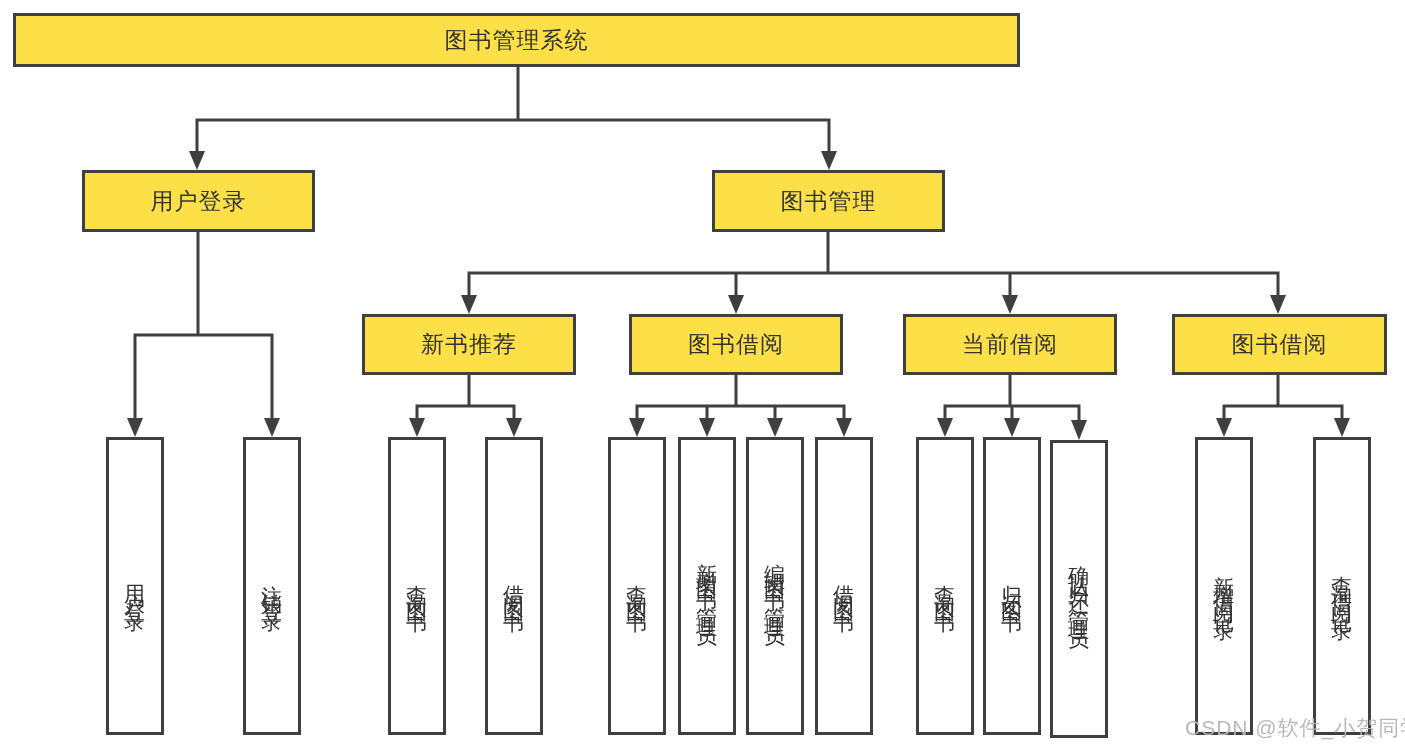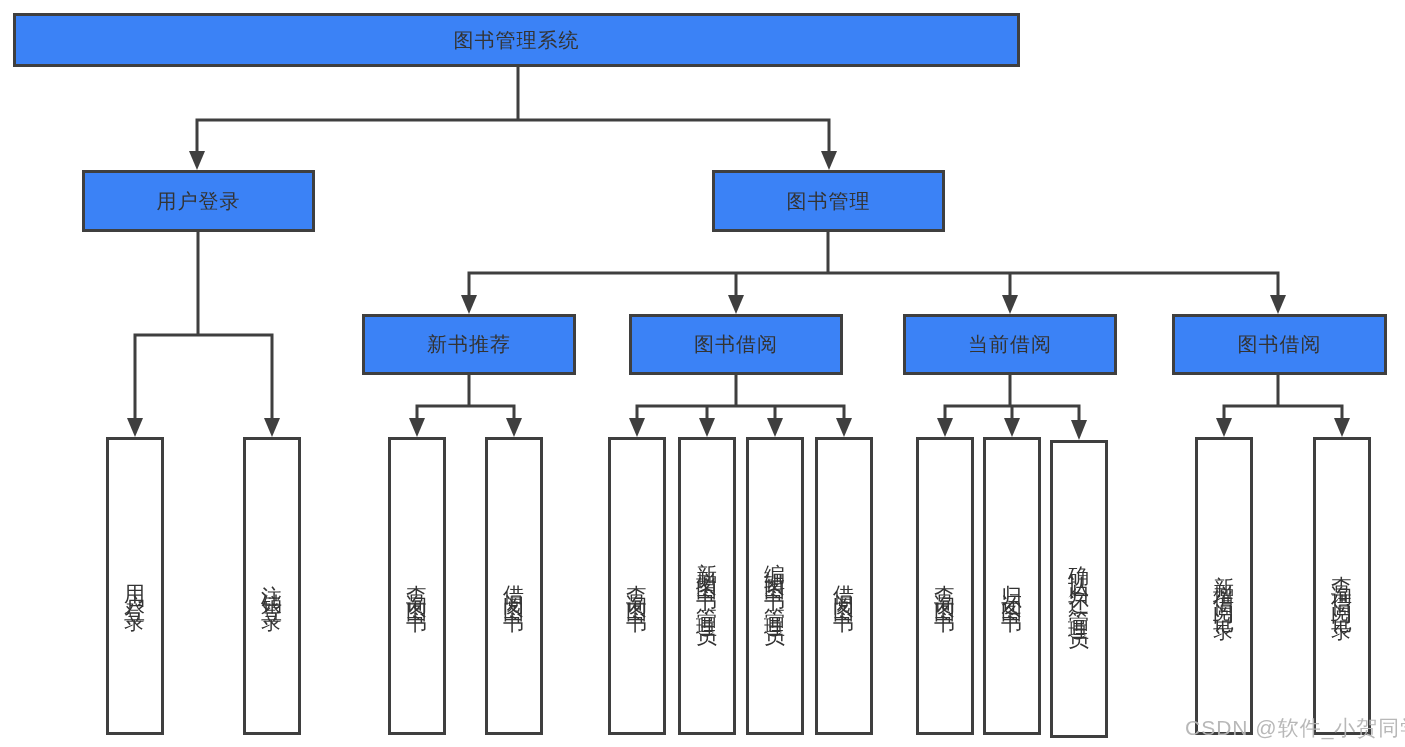--- a/index.html
+++ b/index.html
@@ -32,26 +32,26 @@
     fill: none;
   }
   svg.wires polygon {
     fill: var(--line);
     stroke: none;
   }
 
   .hbox {
     position: absolute;
     z-index: 2;
-    background: #3b82f6;
+    background: #fde047;
     border: 3px solid var(--line);
     display: flex;
     align-items: center;
     justify-content: center;
-    font-size: 20px;
+    font-size: 23px;
     color: var(--text);
     letter-spacing: 1px;
     white-space: nowrap;
   }
 
   .vbox {
     position: absolute;
     z-index: 2;
     top: 437px;
     width: 58px;

